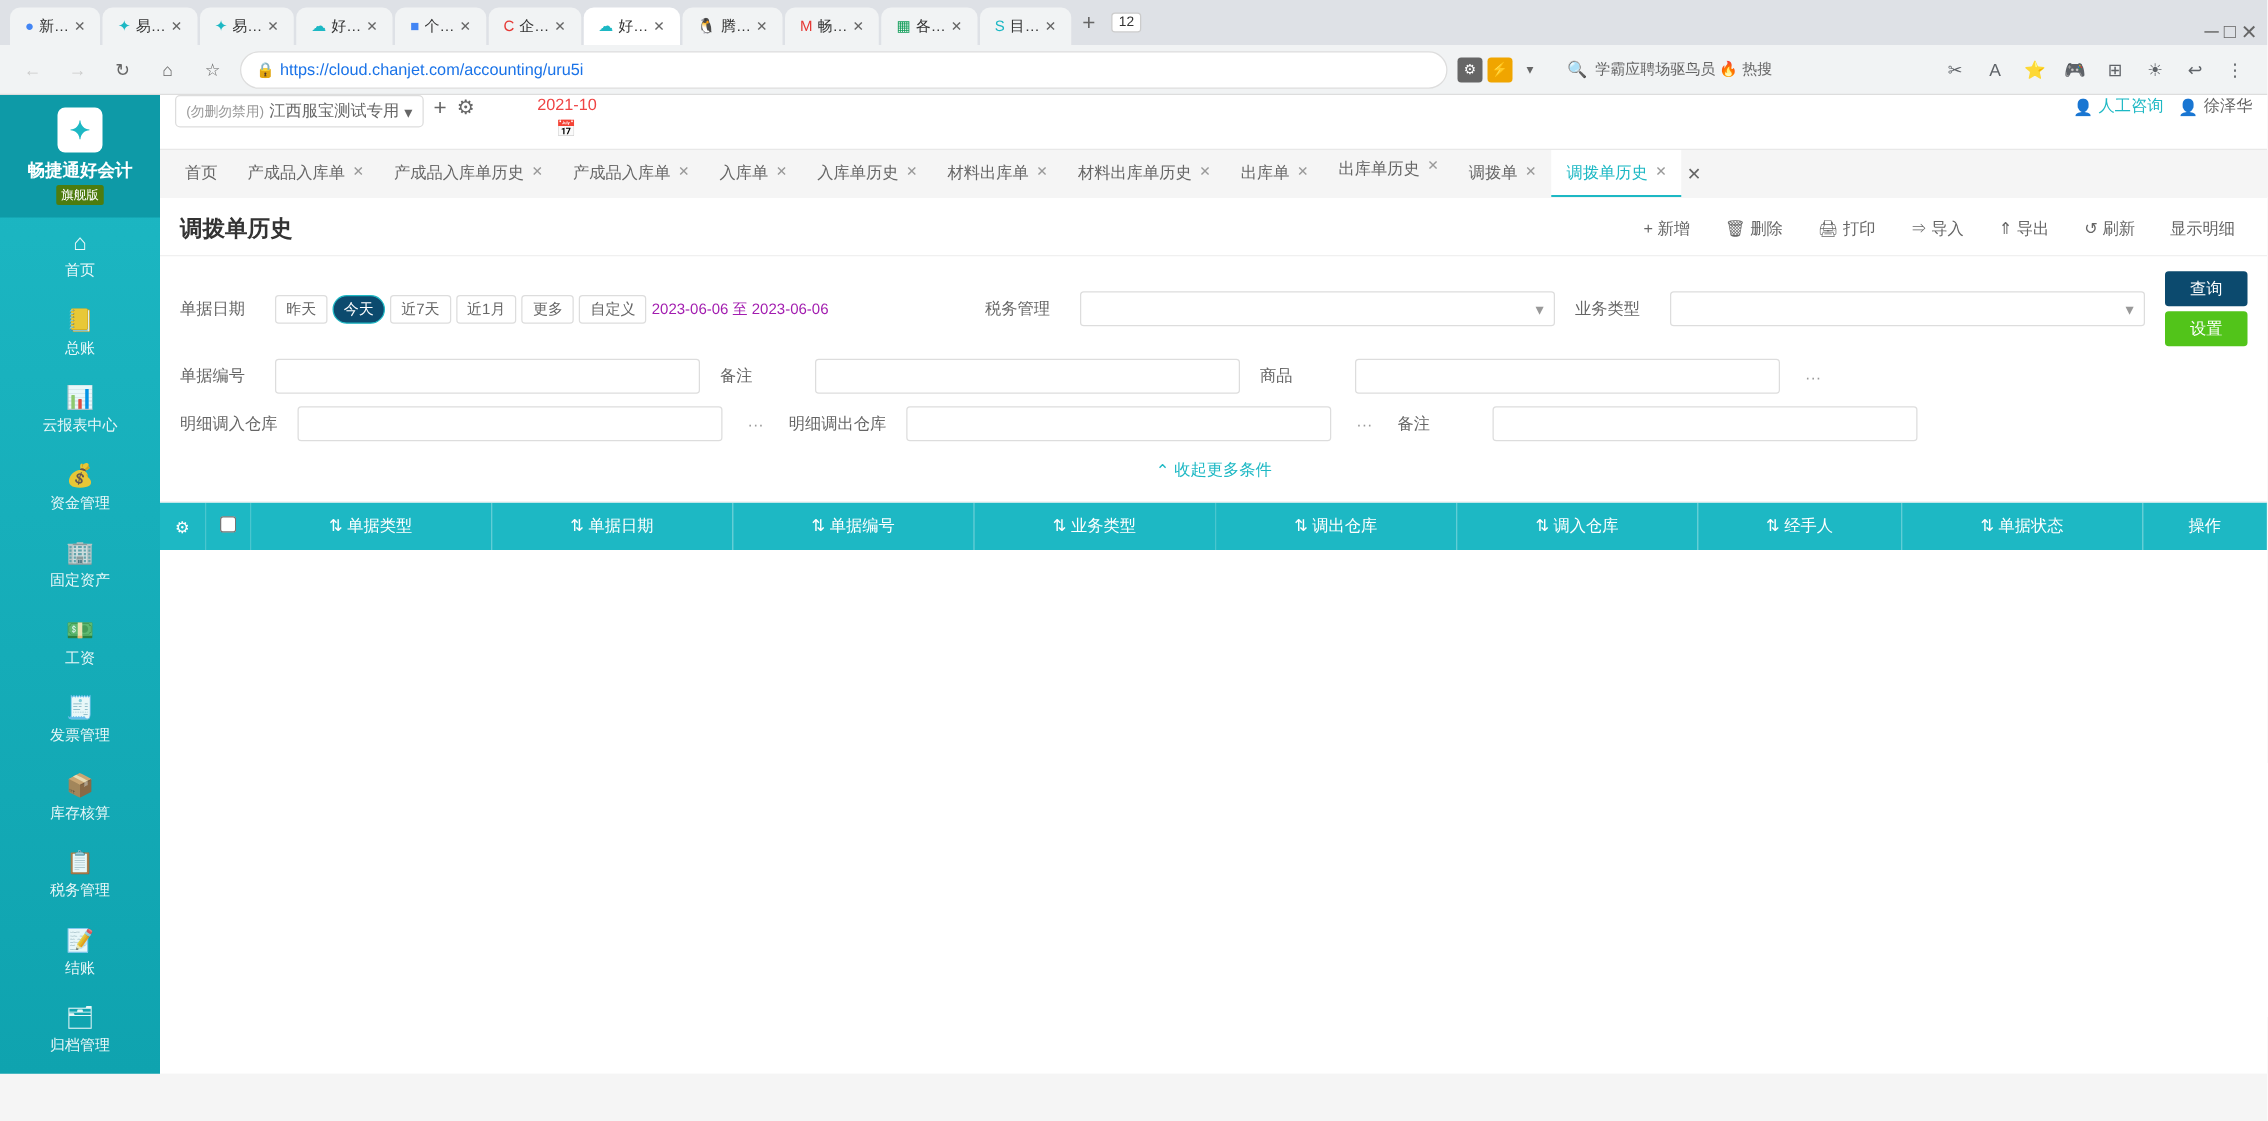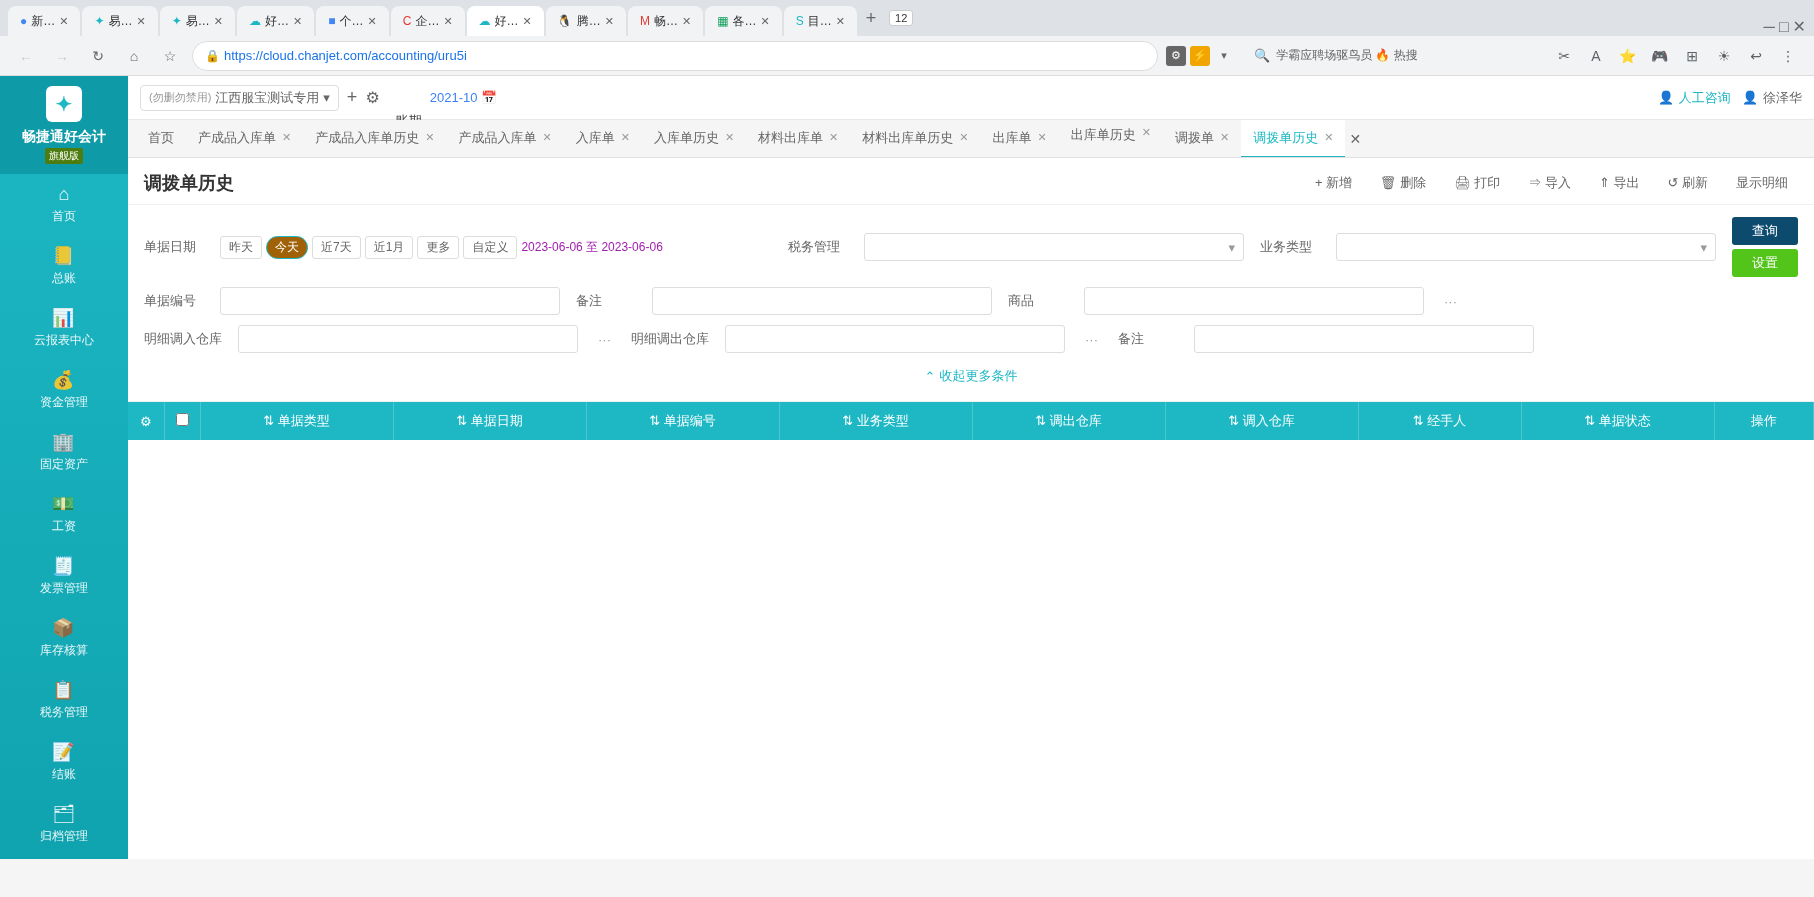--- a/index.html
+++ b/index.html
@@ -19,24 +19,24 @@
 
     
     .sidebar { width: 128px; background: linear-gradient(180deg, #1db8c4 0%, #0fa3af 100%); color: #fff; display: flex; flex-direction: column; flex-shrink: 0; overflow-y: auto; }
     .sidebar-logo { background: #0e9aa7; padding: 10px 8px; display: flex; flex-direction: column; align-items: center; gap: 2px; }
     .sidebar-logo-text { font-size: 14px; font-weight: bold; color: #fff; }
     .sidebar-logo-badge { background: #4d7c0f; color: #fff; font-size: 10px; padding: 1px 4px; border-radius: 2px; }
     .sidebar-item { display: flex; flex-direction: column; align-items: center; padding: 10px 4px; cursor: pointer; gap: 3px; font-size: 12px; color: rgba(255,255,255,0.9); }
     .sidebar-item .si-icon { font-size: 18px; }
 
     
-    .top-bar { background: #fff; height: 44px; display: flex; align-items: center; padding: 0 12px; border-bottom: 1px solid #e8e8e8; gap: 8px; }
+    .top-bar { background: #fff; height: 44px; display: flex; align-items: flex-start; padding: 0 12px; border-bottom: 1px solid #e8e8e8; gap: 8px; }
     .company-selector { display: flex; align-items: center; gap: 4px; font-size: 13px; cursor: pointer; color: #666; border: 1px solid #ddd; border-radius: 4px; padding: 3px 8px; }
     .period-label { color: #404040; font-size: 13px; margin-left: 8px; margin-top: 46px; }
-    .period-value { color: #3b82f6; font-size: 13px; display: flex; align-items: center; gap: 4px; }
+    .period-value { color: #ef4444; font-size: 13px; display: flex; align-items: center; gap: 4px; flex-direction: column; }
     .top-bar-right { margin-left: auto; display: flex; align-items: center; gap: 12px; font-size: 13px; color: #666; }
 
     
     .content-tabs { background: #f5f5f5; border-bottom: 1px solid #e0e0e0; display: flex; align-items: center; padding: 0 8px; overflow-x: auto; height: 38px; gap: 0; }
     .content-tab { display: flex; align-items: center; gap: 4px; padding: 6px 12px; font-size: 13px; color: #666; cursor: pointer; white-space: nowrap; border-bottom: 2px solid transparent; height: 38px; }
     .content-tab.active { background: #fff; color: #1db8c4; border-bottom: 2px solid #1db8c4; }
 
     
     .main-content { flex: 1; background: #fff; overflow-y: auto; padding: 0; }
     .page-header { display: flex; align-items: center; justify-content: space-between; padding: 12px 16px 8px; border-bottom: 1px solid #f0f0f0; }
@@ -44,21 +44,21 @@
     .page-actions { display: flex; align-items: flex-start; gap: 8px; }
     .action-btn { display: flex; align-items: center; gap: 4px; padding: 4px 10px; border: none; background: none; cursor: pointer; color: #666; font-size: 13px; }
     .display-btn { display: flex; align-items: center; gap: 4px; padding: 4px 10px; border: none; background: none; cursor: pointer; color: #666; font-size: 13px; }
 
     
     .filter-area { padding: 12px 16px; border-bottom: 1px solid #f0f0f0; }
     .filter-row { display: flex; align-items: center; gap: 16px; margin-bottom: 10px; flex-wrap: wrap; }
     .filter-label { color: #666; font-size: 13px; min-width: 60px; }
     .filter-date-group { display: flex; align-items: center; gap: 4px; flex: 1; }
     .date-btn { padding: 2px 8px; border: 1px solid #ddd; border-radius: 3px; background: #fff; cursor: pointer; font-size: 12px; color: #666; }
-    .date-btn.active { background: #a16207; color: #fff; border-color: #1db8c4; border-radius: 20px; font-family: Liberation Mono, monospace; }
+    .date-btn.active { background: #0c4a6e; color: #fff; border-color: #1db8c4; border-radius: 20px; font-family: Liberation Mono, monospace; }
     .date-range { color: #a21caf; font-size: 12px; }
     .filter-select { flex: 1; max-width: 380px; border: 1px solid #ddd; border-radius: 3px; height: 28px; display: flex; align-items: center; padding: 0 8px; background: #fff; cursor: pointer; justify-content: space-between; font-size: 13px; color: #999; }
     .filter-input { flex: 1; max-width: 380px; border: 1px solid #ddd; border-radius: 3px; height: 28px; padding: 0 8px; font-size: 13px; outline: none; }
     .filter-ellipsis { color: #999; cursor: pointer; padding: 0 4px; }
     .filter-actions { display: flex; flex-direction: column; gap: 4px; margin-left: auto; }
     .btn-query { background: #0c4a6e; color: #fff; border: none; border-radius: 3px; padding: 5px 20px; cursor: pointer; font-size: 13px; }
     .btn-settings { background: #52c41a; color: #fff; border: none; border-radius: 3px; padding: 5px 20px; cursor: pointer; font-size: 13px; }
     .collapse-btn { display: flex; align-items: center; justify-content: center; gap: 4px; color: #1db8c4; cursor: pointer; font-size: 13px; border: none; background: none; margin: 4px auto; }
 
     

